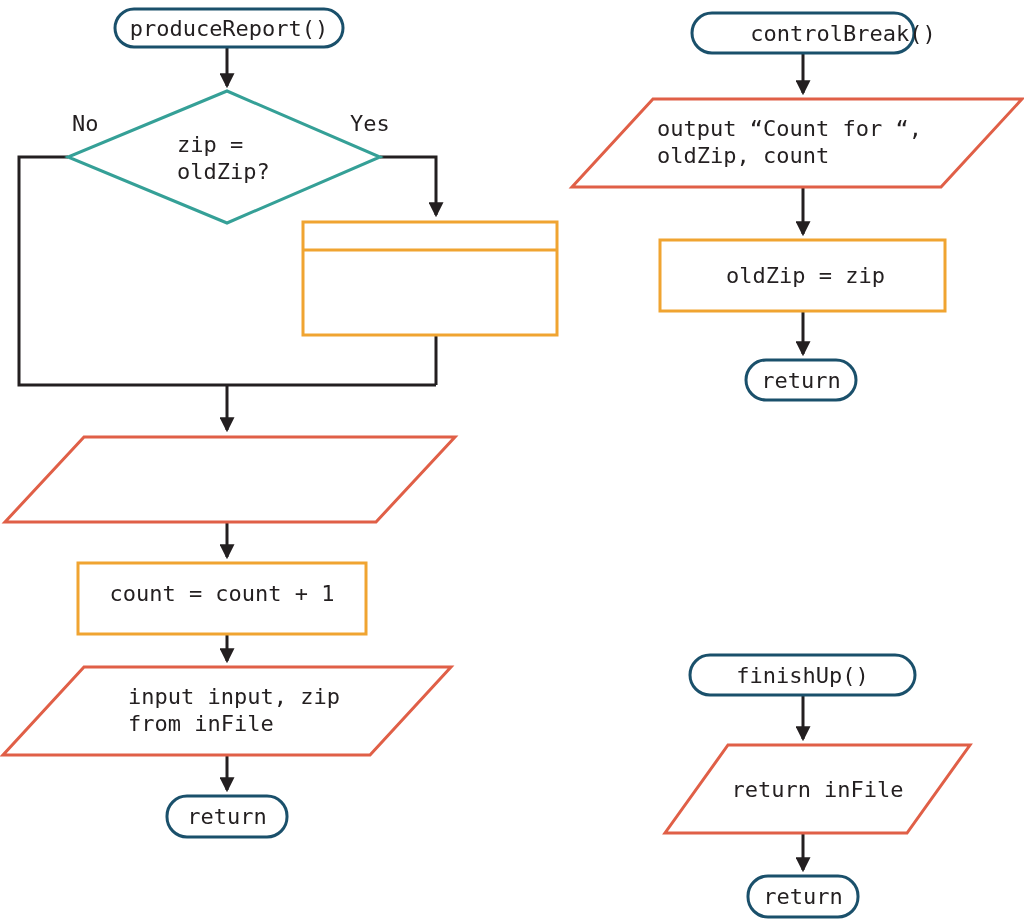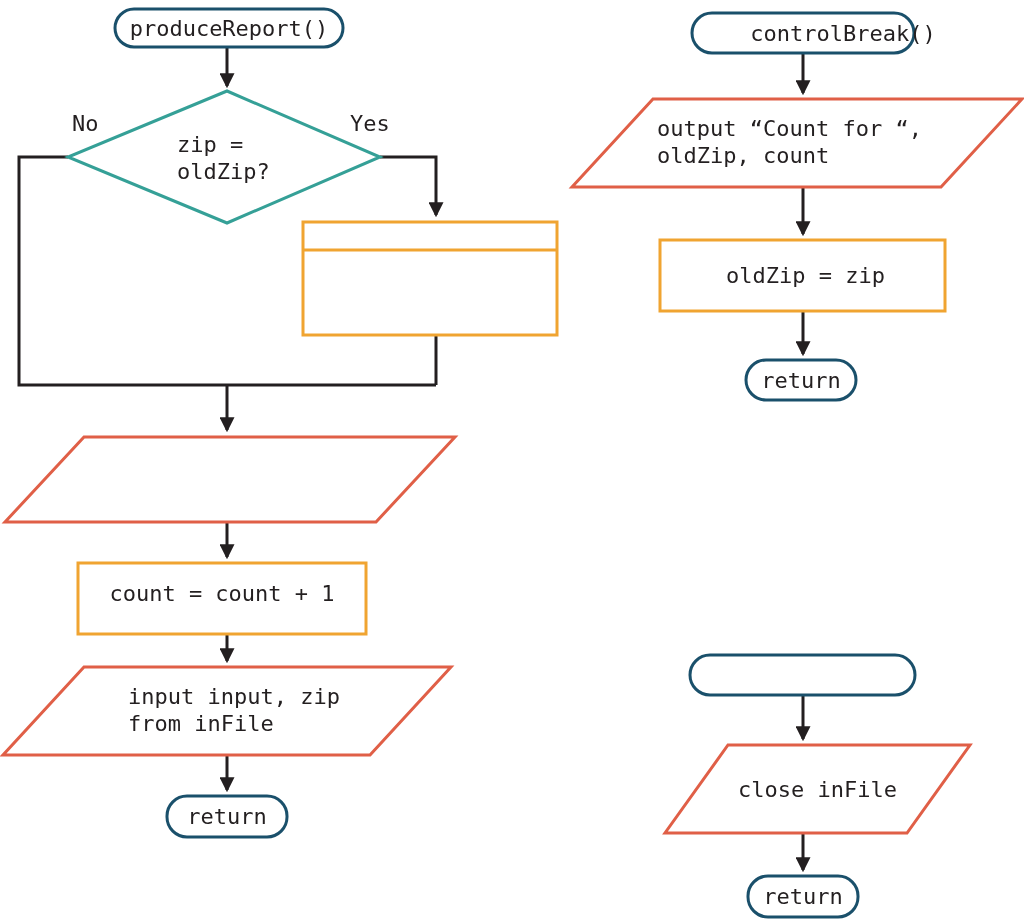--- a/index.html
+++ b/index.html
@@ -83,16 +83,17 @@
   <div class="lbl" style="left:128px; top:683px;">input input, zip
 from inFile</div>
   <div class="lbl center" style="left:167px; top:796px; width:120px; height:41px;">return</div>
 
   <div class="lbl center" style="left:692px; top:13px; width:222px; height:40px;margin-left:40px;">controlBreak()</div>
   <div class="lbl" style="left:657px; top:115px;">output “Count for “,
 oldZip, count</div>
   <div class="lbl center" style="left:660px; top:240px; width:285px; height:71px;padding-left:6px;">oldZip = zip</div>
   <div class="lbl center" style="left:746px; top:360px; width:110px; height:40px;">return</div>
 
-  <div class="lbl center" style="left:665px; top:745px; width:305px; height:88px;">close inFile</div>
+  <div class="lbl center" style="left:690px; top:655px; width:225px; height:40px;">finishUp()</div>
+  <div class="lbl center" style="left:665px; top:745px; width:305px; height:88px;">return inFile</div>
   <div class="lbl center" style="left:748px; top:876px; width:110px; height:41px;">return</div>
 
 </div>
 
 </body></html>

